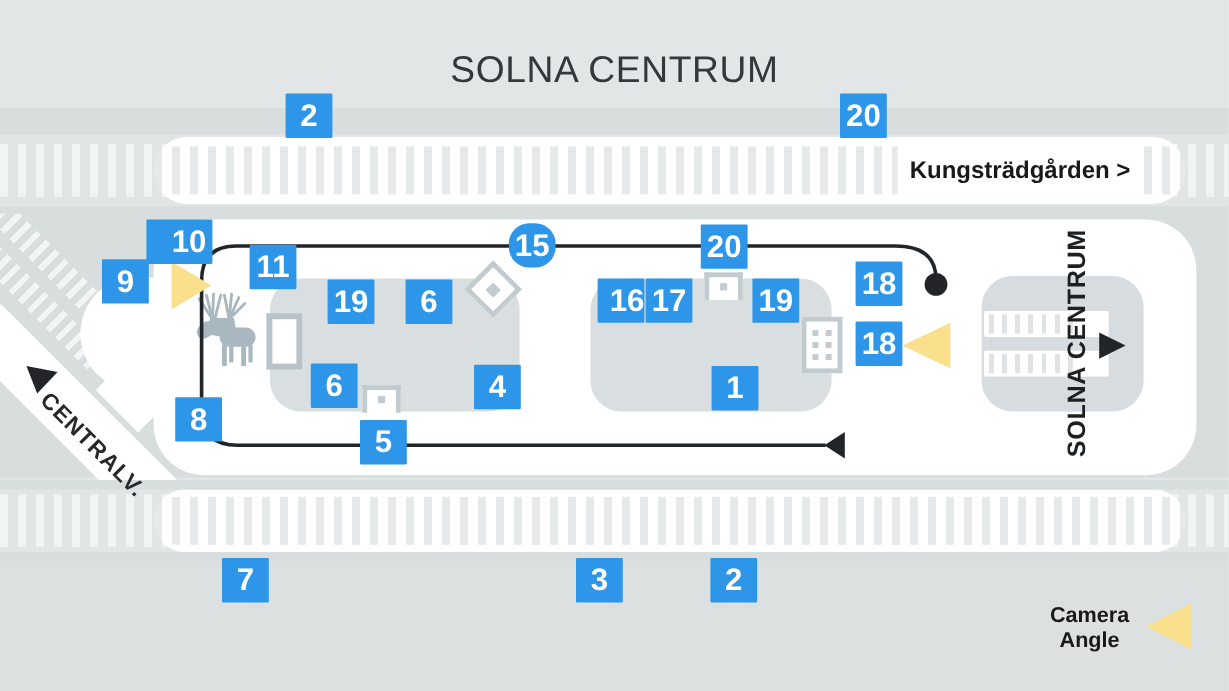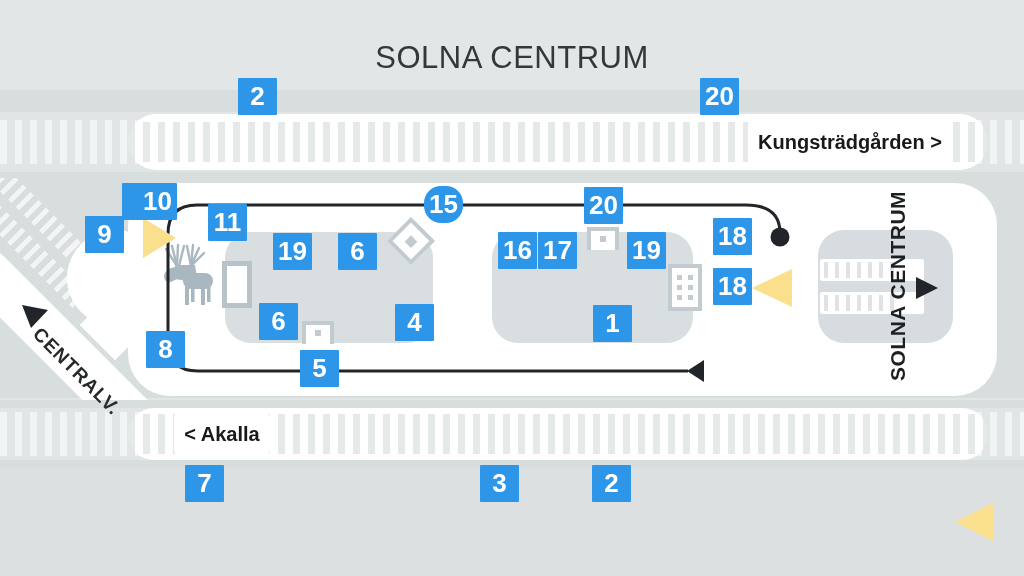--- a/index.html
+++ b/index.html
@@ -90,21 +90,20 @@
   <div class="abs concourse"></div>
 
   <div class="abs band" style="top:90px;height:88px;"></div>
   <div class="abs tiezone" style="top:112px;height:60px;"></div>
   <div class="abs trackstrip" style="top:114px;height:56px;"></div>
   <div class="abs destpill" style="left:748px;top:116px;width:204px;height:52px;line-height:52px;">Kungsträdgården &gt;</div>
 
   <div class="abs band" style="top:400px;height:68px;"></div>
   <div class="abs tiezone" style="top:408px;height:52px;"></div>
   <div class="abs trackstrip" style="top:408px;height:52px;"></div>
-  <div class="abs destpill" style="left:174px;top:412px;width:96px;height:44px;line-height:44px;">&lt; Akalla</div>
 
   <div class="abs platform" style="left:225px;top:232px;width:208px;height:111px;"></div>
   <div class="abs platform" style="left:492px;top:232px;width:201px;height:111px;"></div>
 
   <div class="abs stairs">
     <div class="stairbar" style="top:29px;"></div>
     <div class="stairbar" style="top:62px;"></div>
   </div>
   <div class="abs tri tri-black-right" style="left:916px;top:277px;"></div>
   <div class="abs vtext">SOLNA CENTRUM</div>
@@ -170,25 +169,29 @@
   <div class="abs badge" style="left:259px;top:303px;">6</div>
   <div class="abs badge" style="left:185px;top:465px;">7</div>
   <div class="abs badge" style="left:146px;top:331px;">8</div>
   <div class="abs badge" style="left:85px;top:216px;">9</div>
   <div class="abs badge" style="left:122px;top:183px;padding-left:16px;">10</div>
   <div class="abs badge" style="left:208px;top:204px;">11</div>
   <div class="abs badge" style="left:273px;top:233px;">19</div>
   <div class="abs badge" style="left:238px;top:78px;">2</div>
   <div class="abs badge" style="left:338px;top:233px;">6</div>
   <div class="abs badge" style="left:424px;top:186px;border-radius:17px;">15</div>
-  <div class="abs badge" style="left:498px;top:232px;">16</div>
+  <div class="abs badge" style="left:498px;top:232px;text-align:right;">16</div>
   <div class="abs badge" style="left:538px;top:232px;">17</div>
   <div class="abs badge" style="left:584px;top:187px;">20</div>
   <div class="abs badge" style="left:627px;top:232px;">19</div>
   <div class="abs badge" style="left:700px;top:78px;">20</div>
   <div class="abs badge" style="left:713px;top:218px;">18</div>
   <div class="abs badge" style="left:713px;top:268px;">18</div>
 
   <div class="abs title">SOLNA CENTRUM</div>
 
+  <div class="abs legendtext">
+    <div>Camera</div>
+    <div>Angle</div>
+  </div>
   <div class="abs tri tri-left-sm" style="left:955px;top:503px;"></div>
 
 </div>
 
 </body></html>

